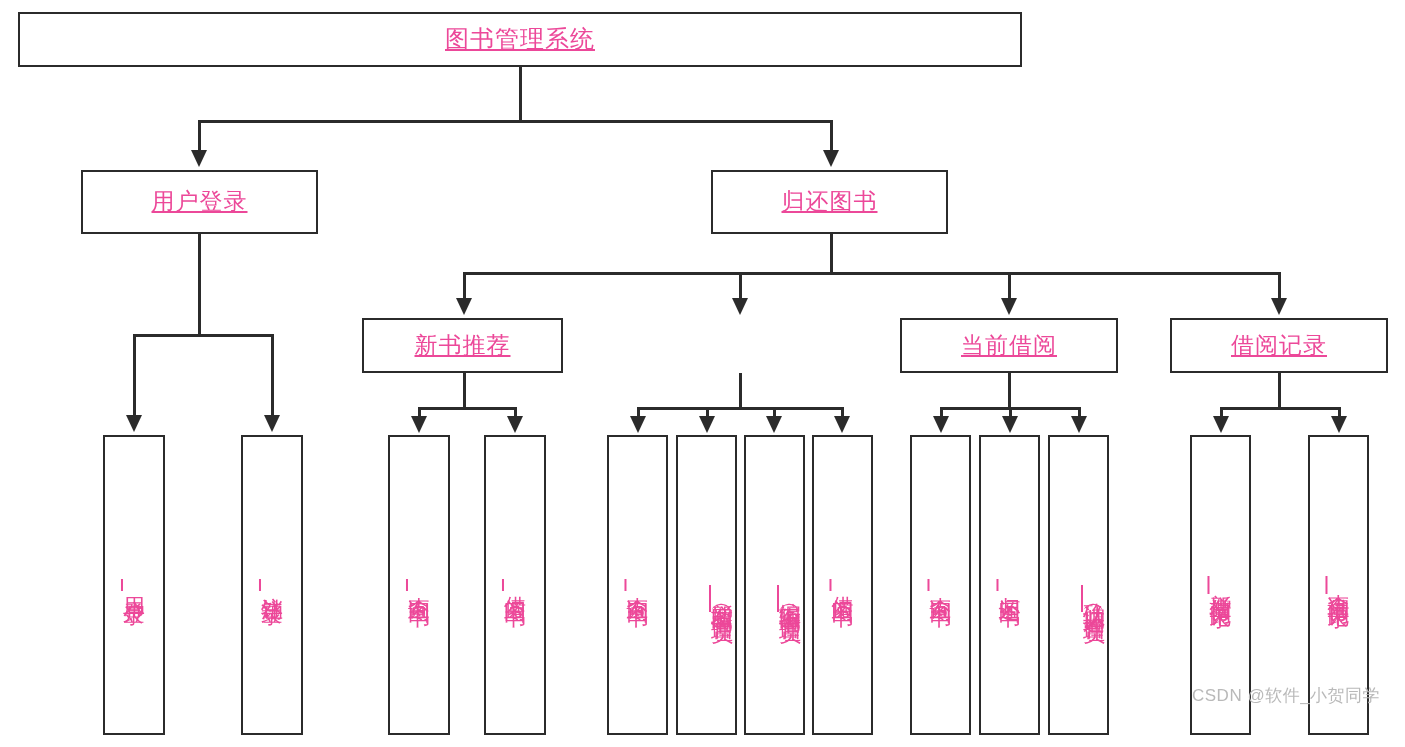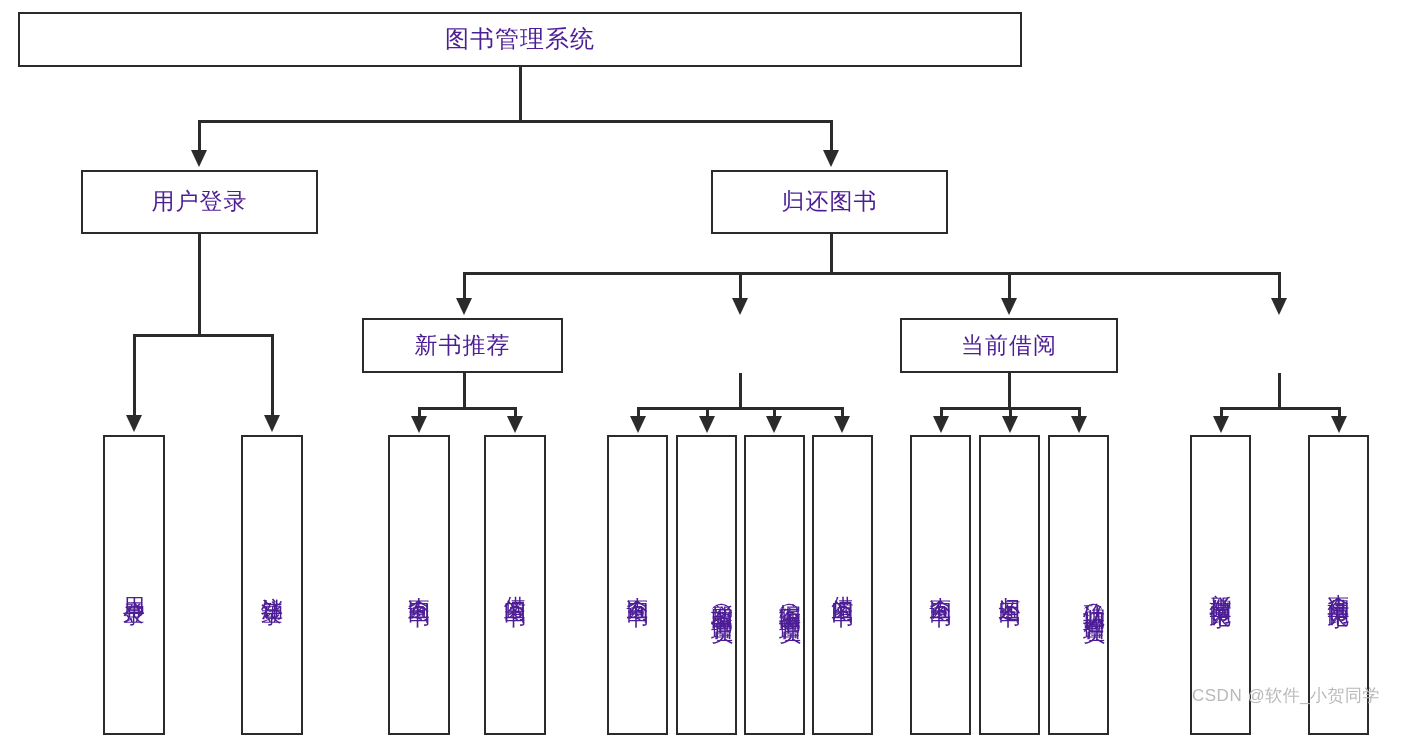--- a/index.html
+++ b/index.html
@@ -18,22 +18,23 @@
     overflow: hidden;
   }
   .node {
     position: absolute;
     box-sizing: border-box;
     border: 2.5px solid #2b2b2b;
     background: #ffffff;
     display: flex;
     align-items: center;
     justify-content: center;
-    color: #4c1d95;
+    color: #ec4899;
     line-height: 1.18;
+    text-decoration: underline;
   }
   .node.h {
     font-size: 23px;
     letter-spacing: 1px;
   }
   .node.root {
     font-size: 24px;
     letter-spacing: 1px;
   }
   .node.v {
@@ -111,20 +112,23 @@
   <div class="arrow" style="left:1001px; top:298px;"></div>
   <div class="vline" style="left:1278px; top:272px; height:27px;"></div>
   <div class="arrow" style="left:1271px; top:298px;"></div>
 
   <div class="node h" style="left:362px; top:318px; width:201px; height:55px;justify-content:center;">
     <span>新书推荐</span>
   </div>
   <div class="node h" style="left:900px; top:318px; width:218px; height:55px;">
     <span>当前借阅</span>
   </div>
+  <div class="node h" style="left:1170px; top:318px; width:218px; height:55px;">
+    <span>借阅记录</span>
+  </div>
 
   <div class="vline" style="left:463px; top:373px; height:35px;"></div>
   <div class="hline" style="left:418px; top:407px; width:97px;"></div>
   <div class="vline" style="left:418px; top:407px; height:10px;"></div>
   <div class="arrow" style="left:411px; top:416px;"></div>
   <div class="vline" style="left:514px; top:407px; height:10px;"></div>
   <div class="arrow" style="left:507px; top:416px;"></div>
 
   <div class="vline" style="left:739px; top:373px; height:35px;"></div>
   <div class="hline" style="left:637px; top:407px; width:205px;"></div>

